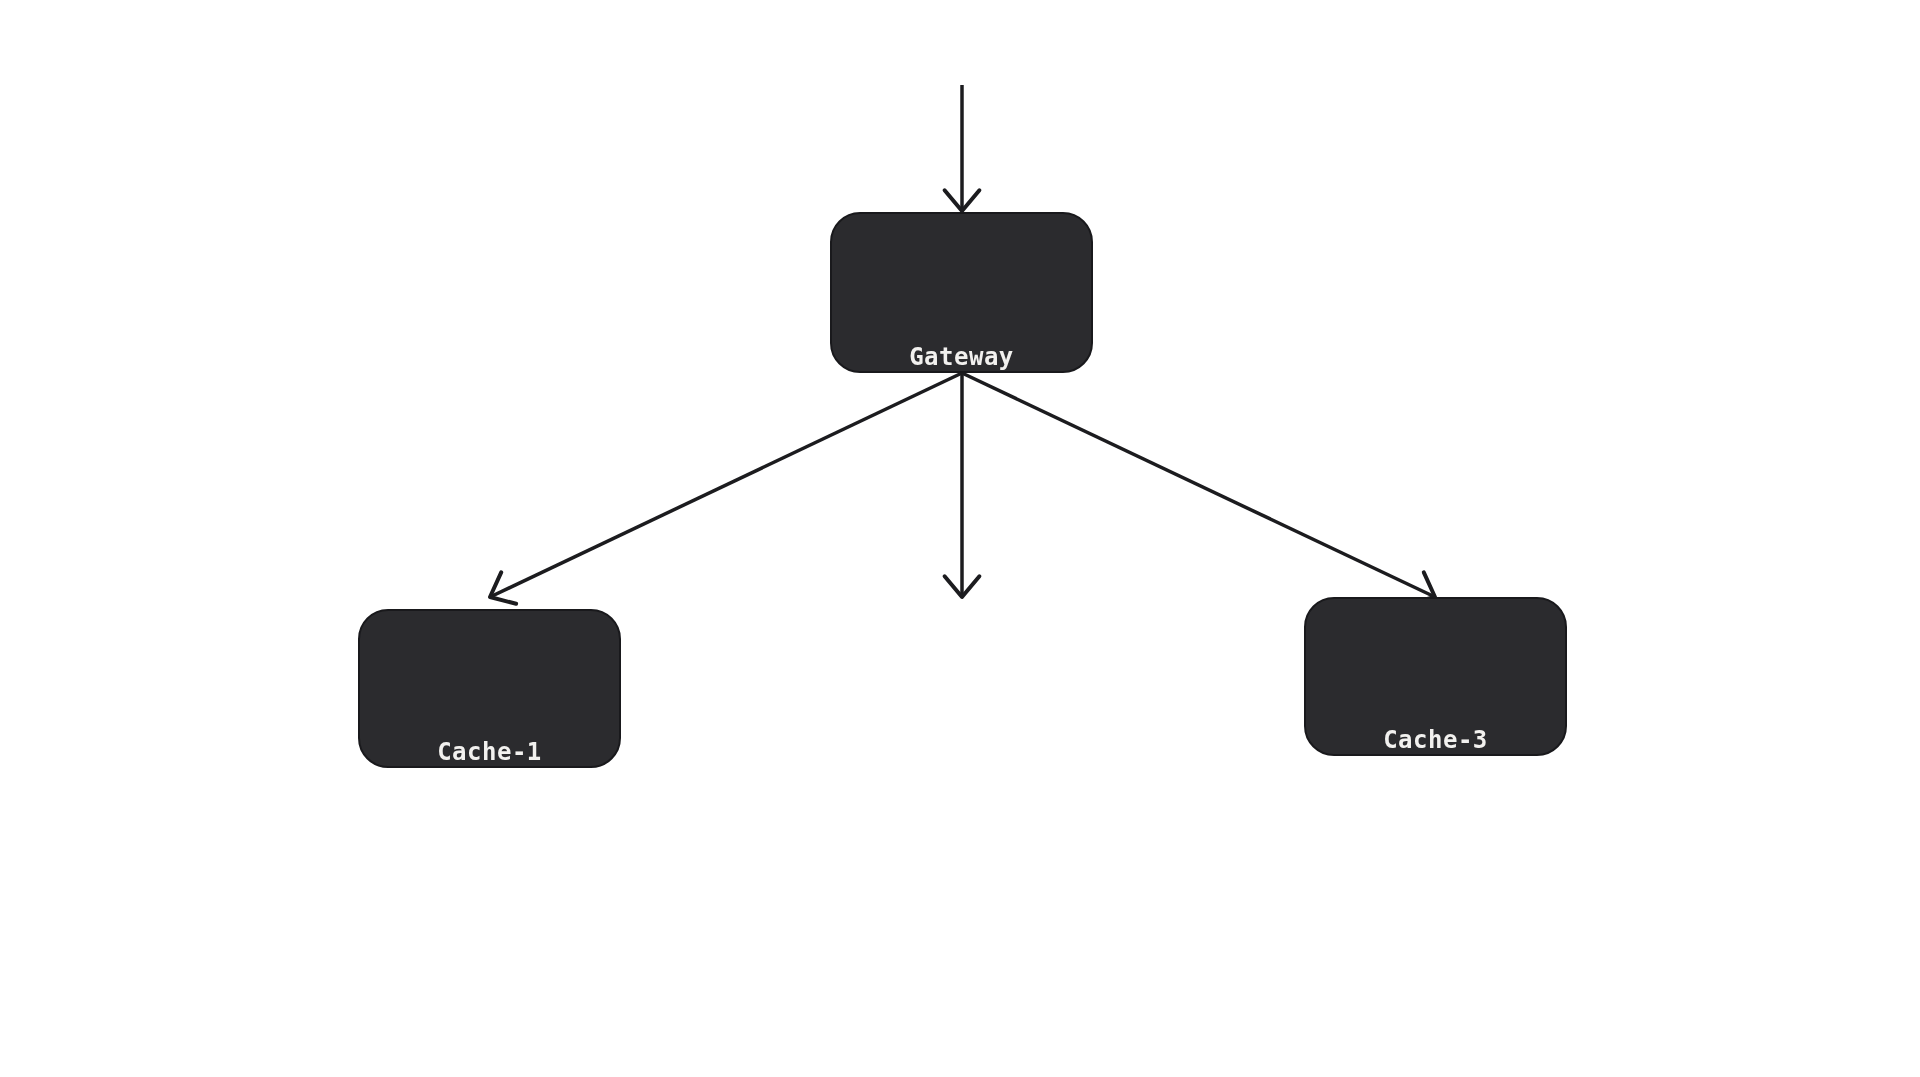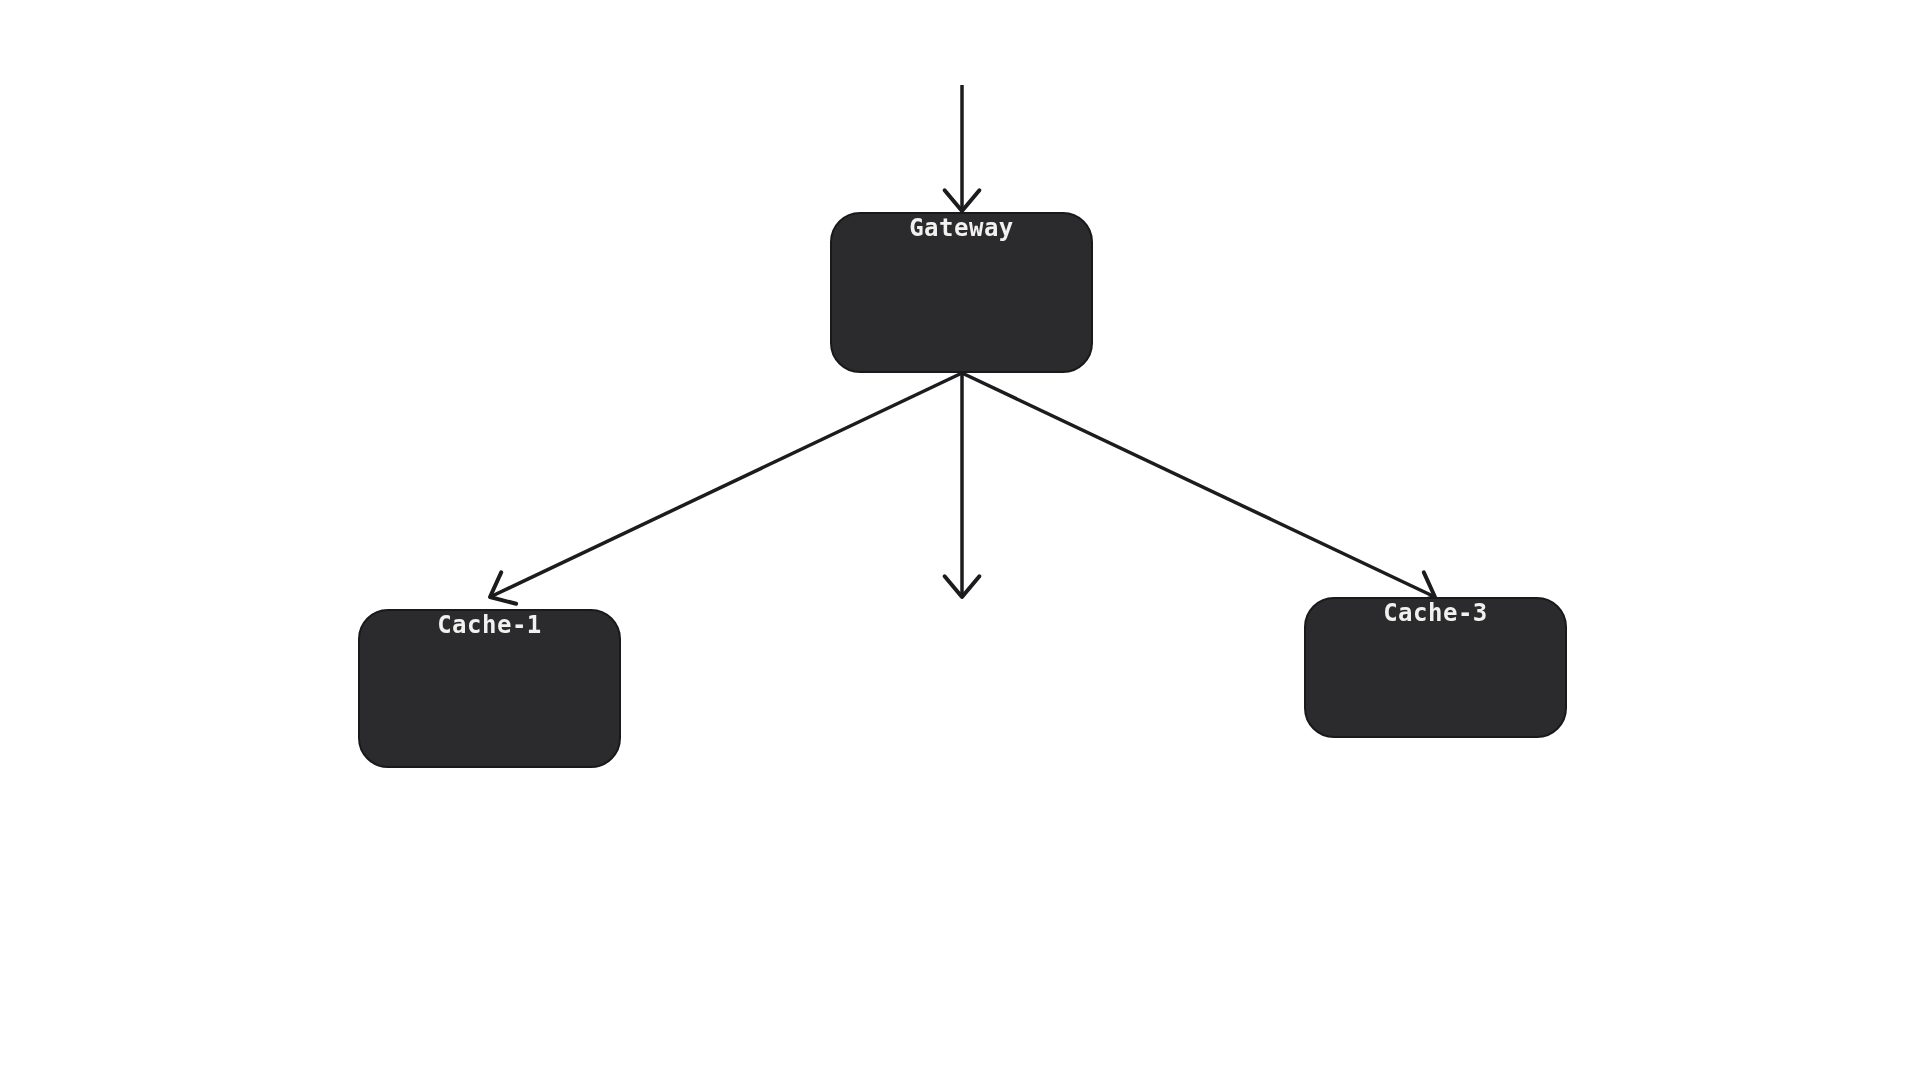--- a/index.html
+++ b/index.html
@@ -35,34 +35,34 @@
     stroke-linecap: round;
     stroke-linejoin: round;
   }
   .node {
     position: absolute;
     box-sizing: border-box;
     background: var(--node-fill, #2b2b2e);
     border: 2.5px solid var(--node-border, #19191c);
     border-radius: 30px;
     display: flex;
-    align-items: flex-start;
+    align-items: flex-end;
     justify-content: center;
   }
   .node-label {
     color: var(--node-text, #f2f1ef);
     font-weight: 700;
     font-size: 24px;
     letter-spacing: 0.5px;
     user-select: none;
   }
   .node-gateway { left: 830px; top: 212px; width: 263px; height: 161px; }
   .node-cache-1 { left: 358px; top: 597px; width: 263px; height: 159px; margin-top: 12px; }
   .node-cache-2 { left: 831px; top: 597px; width: 263px; height: 159px; }
-  .node-cache-3 { left: 1304px; top: 597px; width: 263px; height: 141px; }
+  .node-cache-3 { left: 1304px; top: 597px; width: 263px; height: 159px; }
 </style>
 </head>
 <body>
 
 <div class="canvas">
 
   <svg class="edges-layer" viewBox="0 0 1920 1077">
 
     <g>
       <line class="edge-line" x1="962" y1="85" x2="962" y2="209"></line>

